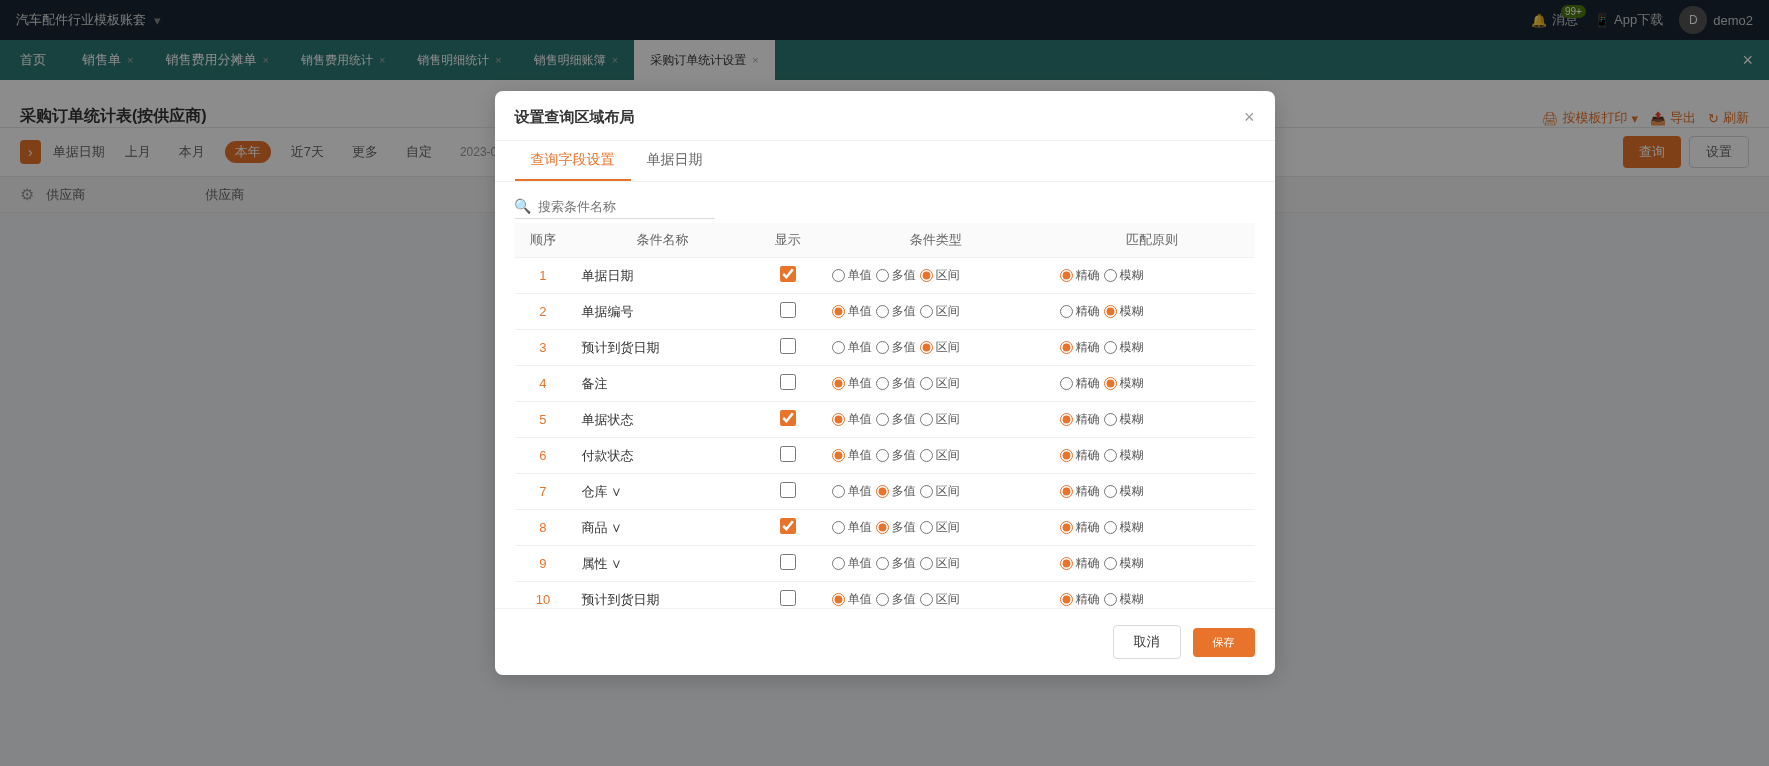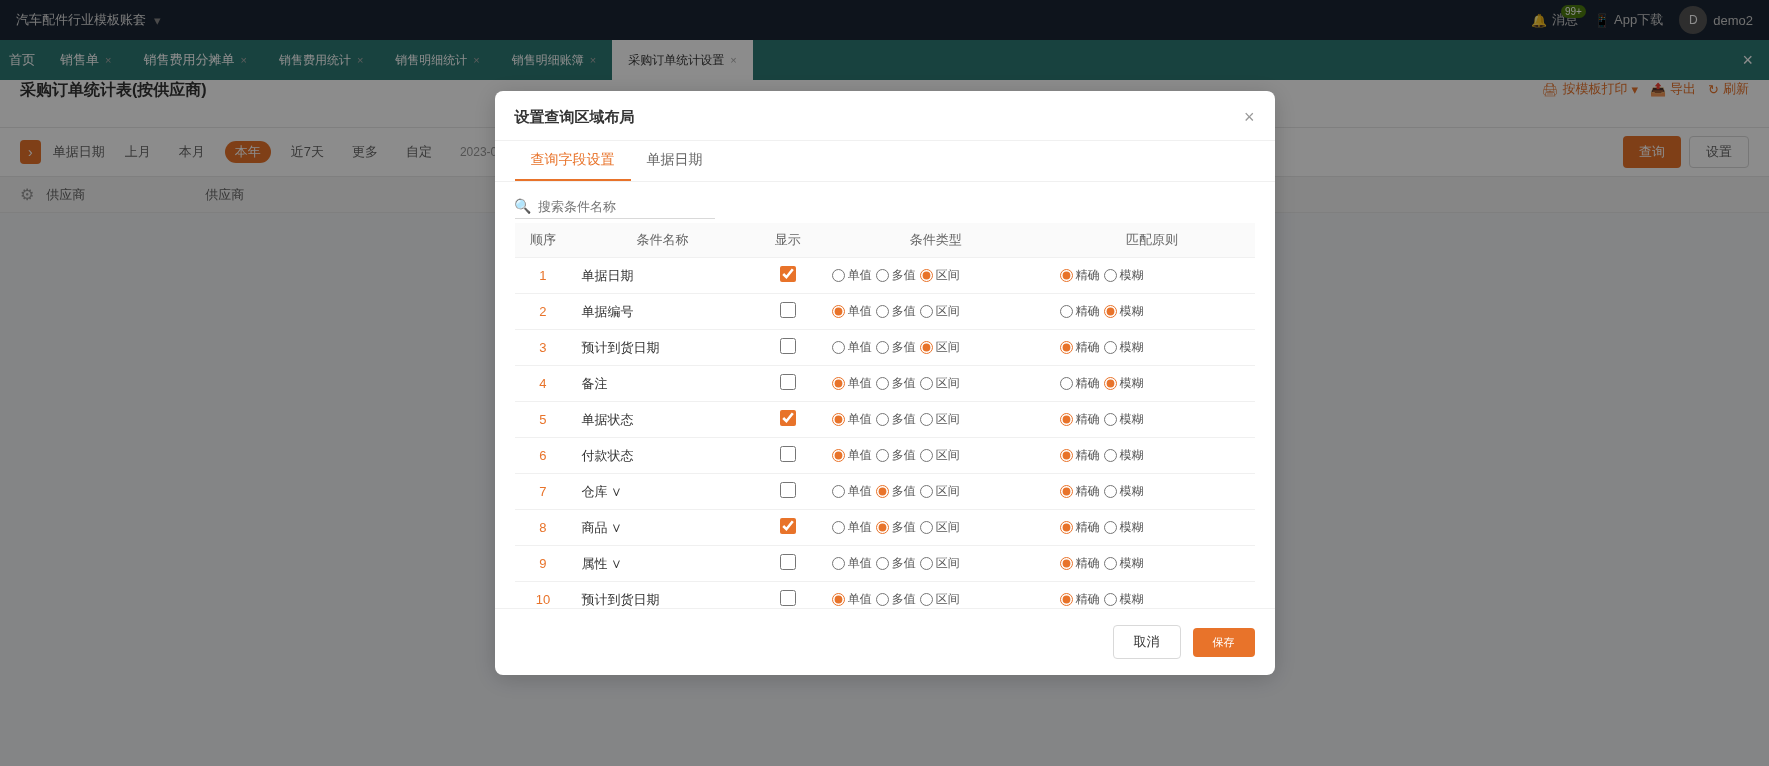--- a/index.html
+++ b/index.html
@@ -38,29 +38,29 @@
       display: flex;
       align-items: center;
       padding: 0 16px;
       color: #fff;
       font-size: 13px;
       cursor: pointer;
       white-space: nowrap;
     }
     .tab-item.active { background: #fff; color: #333; align-items: center; }
     .tab-item .close-x { margin-left: 6px; font-size: 11px; color: #aaa; }
-    .tab-item:first-child { padding: 0 9px; }
+    .tab-item:first-child { padding: 0 20px; }
     .close-all-btn { margin-left: auto; padding: 0 16px; color: #fff; cursor: pointer; font-size: 18px; }
 
     
     .page-header {
       height: 48px;
       background: #fff;
       display: flex;
-      align-items: flex-start;
+      align-items: flex-end;
       justify-content: space-between;
       padding: 0 20px;
       border-bottom: 1px solid #e8e8e8;
     }
     .page-title { font-size: 16px; font-weight: bold; color: #333; }
     .header-actions { display: flex; align-items: center; gap: 12px; }
     .print-btn { display: flex; align-items: center; gap: 4px; color: #e8732a; font-size: 13px; cursor: pointer; }
     .export-btn { display: flex; align-items: center; gap: 4px; color: #e8732a; font-size: 13px; cursor: pointer; }
     .refresh-btn { display: flex; align-items: center; gap: 4px; color: #e8732a; font-size: 13px; cursor: pointer; }
 

